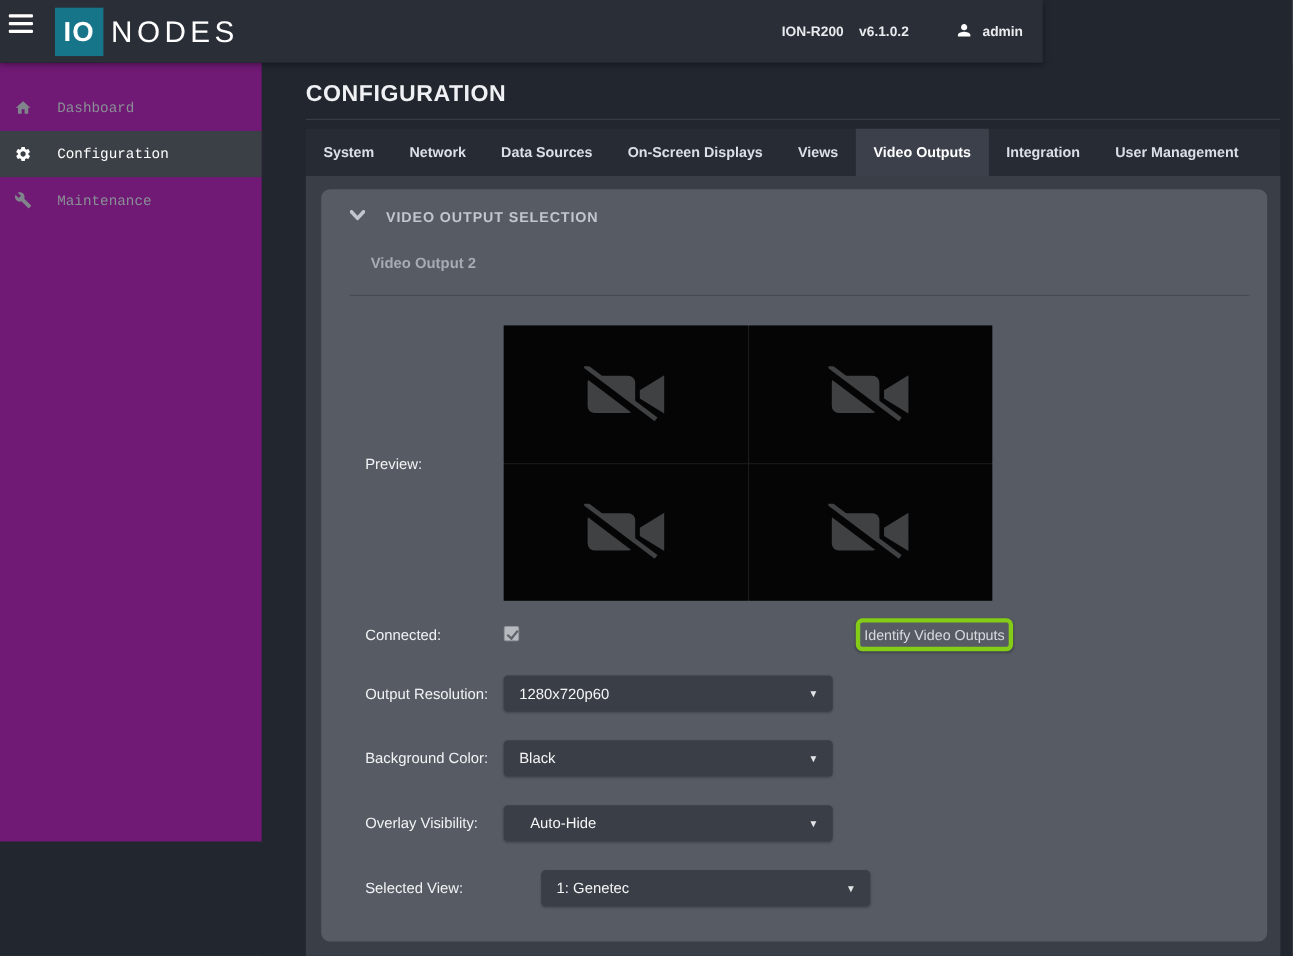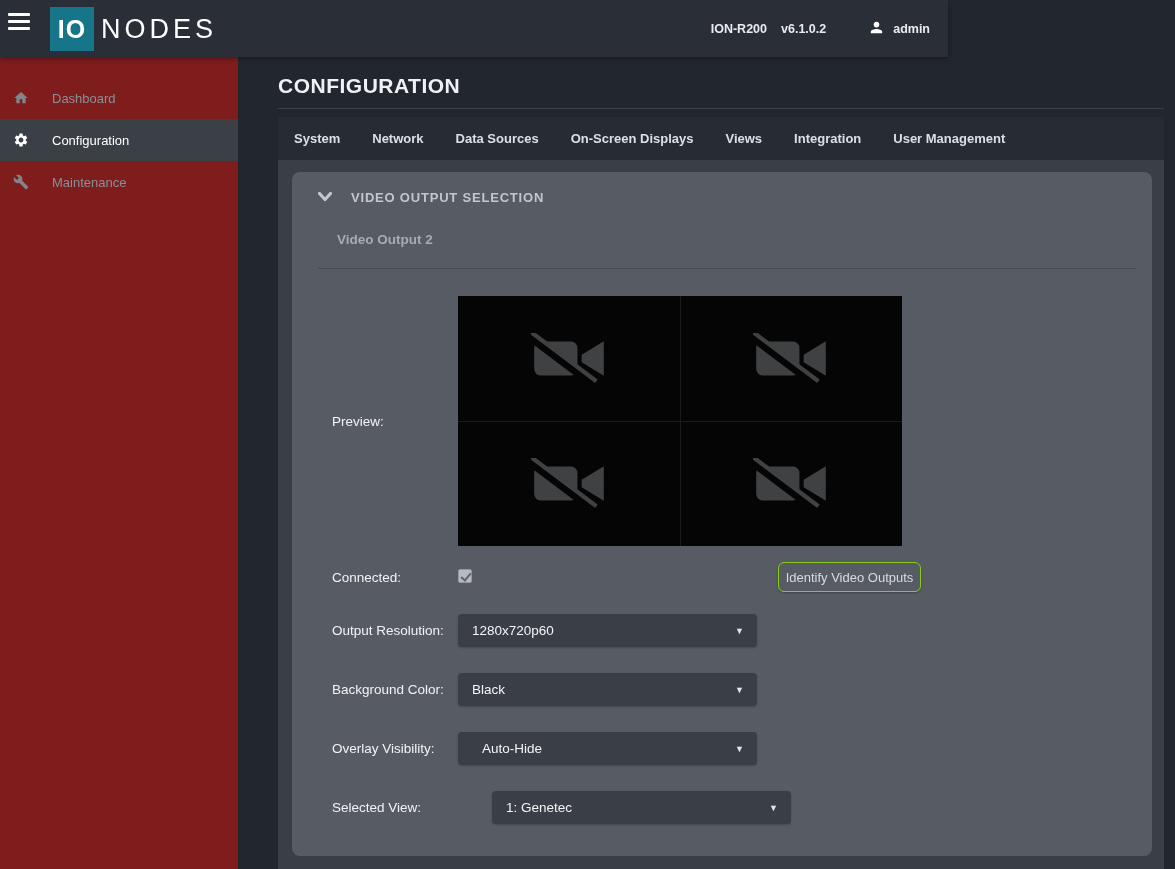--- a/index.html
+++ b/index.html
@@ -29,22 +29,22 @@
   .logo-text { color:#fff; font-size:27px; letter-spacing:4px; margin-left:7px; font-weight:400; }
   .topbar-right {
     position:absolute; right:18px; top:0; height:57px;
     display:flex; align-items:center; gap:14px;
     font-size:12.5px; font-weight:bold; color:#e9ebee;
   }
   .user-chip { display:flex; align-items:center; gap:8px; cursor:pointer; margin-left:28px;text-align:right; }
 
   
   .sidebar {
-    position:absolute; left:0; top:57px; width:238px; height:812px;
-    background:#7f1d1d; padding-top:20px;
+    position:absolute; left:0; top:57px; width:238px; height:708px;
+    background:#701a75; padding-top:20px;font-family:Liberation Mono, monospace;
   }
   .side-item {
     height:42px; display:flex; align-items:center; cursor:pointer;
     color:#8a8f96; font-size:13px;
   }
   .side-item .s-icon { width:16px; height:16px; margin-left:13px; flex:0 0 auto; }
   .side-item .s-icon svg { width:16px; height:16px; fill:#80858c; }
   .side-item .s-label { margin-left:23px; }
   .side-item.active { background:#3b4047; color:#ffffff; }
   .side-item.active .s-icon svg { fill:#ffffff; }
@@ -110,21 +110,21 @@
     background:#b7babe; border:1px solid #94979b; border-radius:2px; cursor:default;
   }
   .checkbox::after {
     content:""; position:absolute; left:4px; top:1px; width:4px; height:8px;
     border-right:2px solid #5f636a; border-bottom:2px solid #5f636a;
     transform:rotate(40deg);
   }
 
   .identify-btn {
     position:absolute; left:486px; top:390px; width:143px; height:30px;
-    background:transparent; border:1px solid #84cc16; border-radius:6px;
+    background:transparent; border:4px solid #84cc16; border-radius:6px;
     color:#d9dbdf; font-size:13px; font-family:"Liberation Sans", sans-serif;
     cursor:pointer; box-shadow:0 1px 2px rgba(0,0,0,.25);
   }
 
   
   .select {
     position:absolute; left:166px; width:299px; height:33px;
     background:#3a3e46; border-radius:4px; cursor:pointer;
     display:flex; align-items:center; box-shadow:0 1px 2px rgba(0,0,0,.2);
   }
@@ -198,20 +198,21 @@
 <main class="main">
   <h1 class="page-title">CONFIGURATION</h1>
   <div class="title-sep"></div>
 
   <div class="tabstrip">
     <div class="tab">System</div>
     <div class="tab">Network</div>
     <div class="tab">Data Sources</div>
     <div class="tab">On-Screen Displays</div>
     <div class="tab">Views</div>
+    <div class="tab active">Video Outputs</div>
     <div class="tab">Integration</div>
     <div class="tab">User Management</div>
   </div>
 
   <div class="tabpanel">
     <section class="card">
 
       <div class="card-header">
         <span>
           <svg width="14" height="10" viewBox="0 0 14 10" fill="none">

